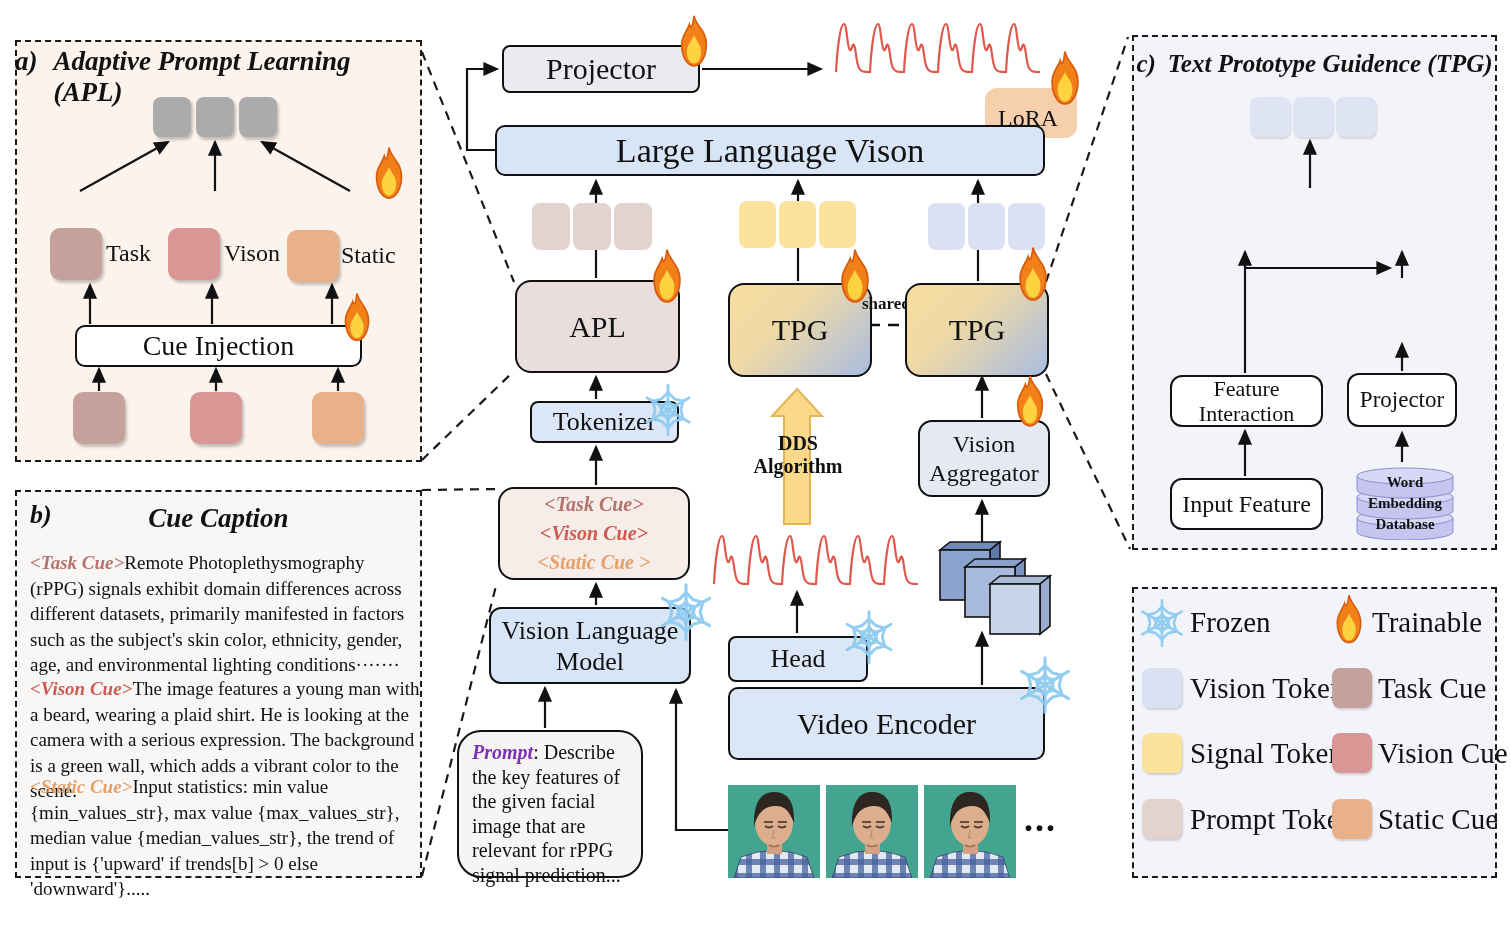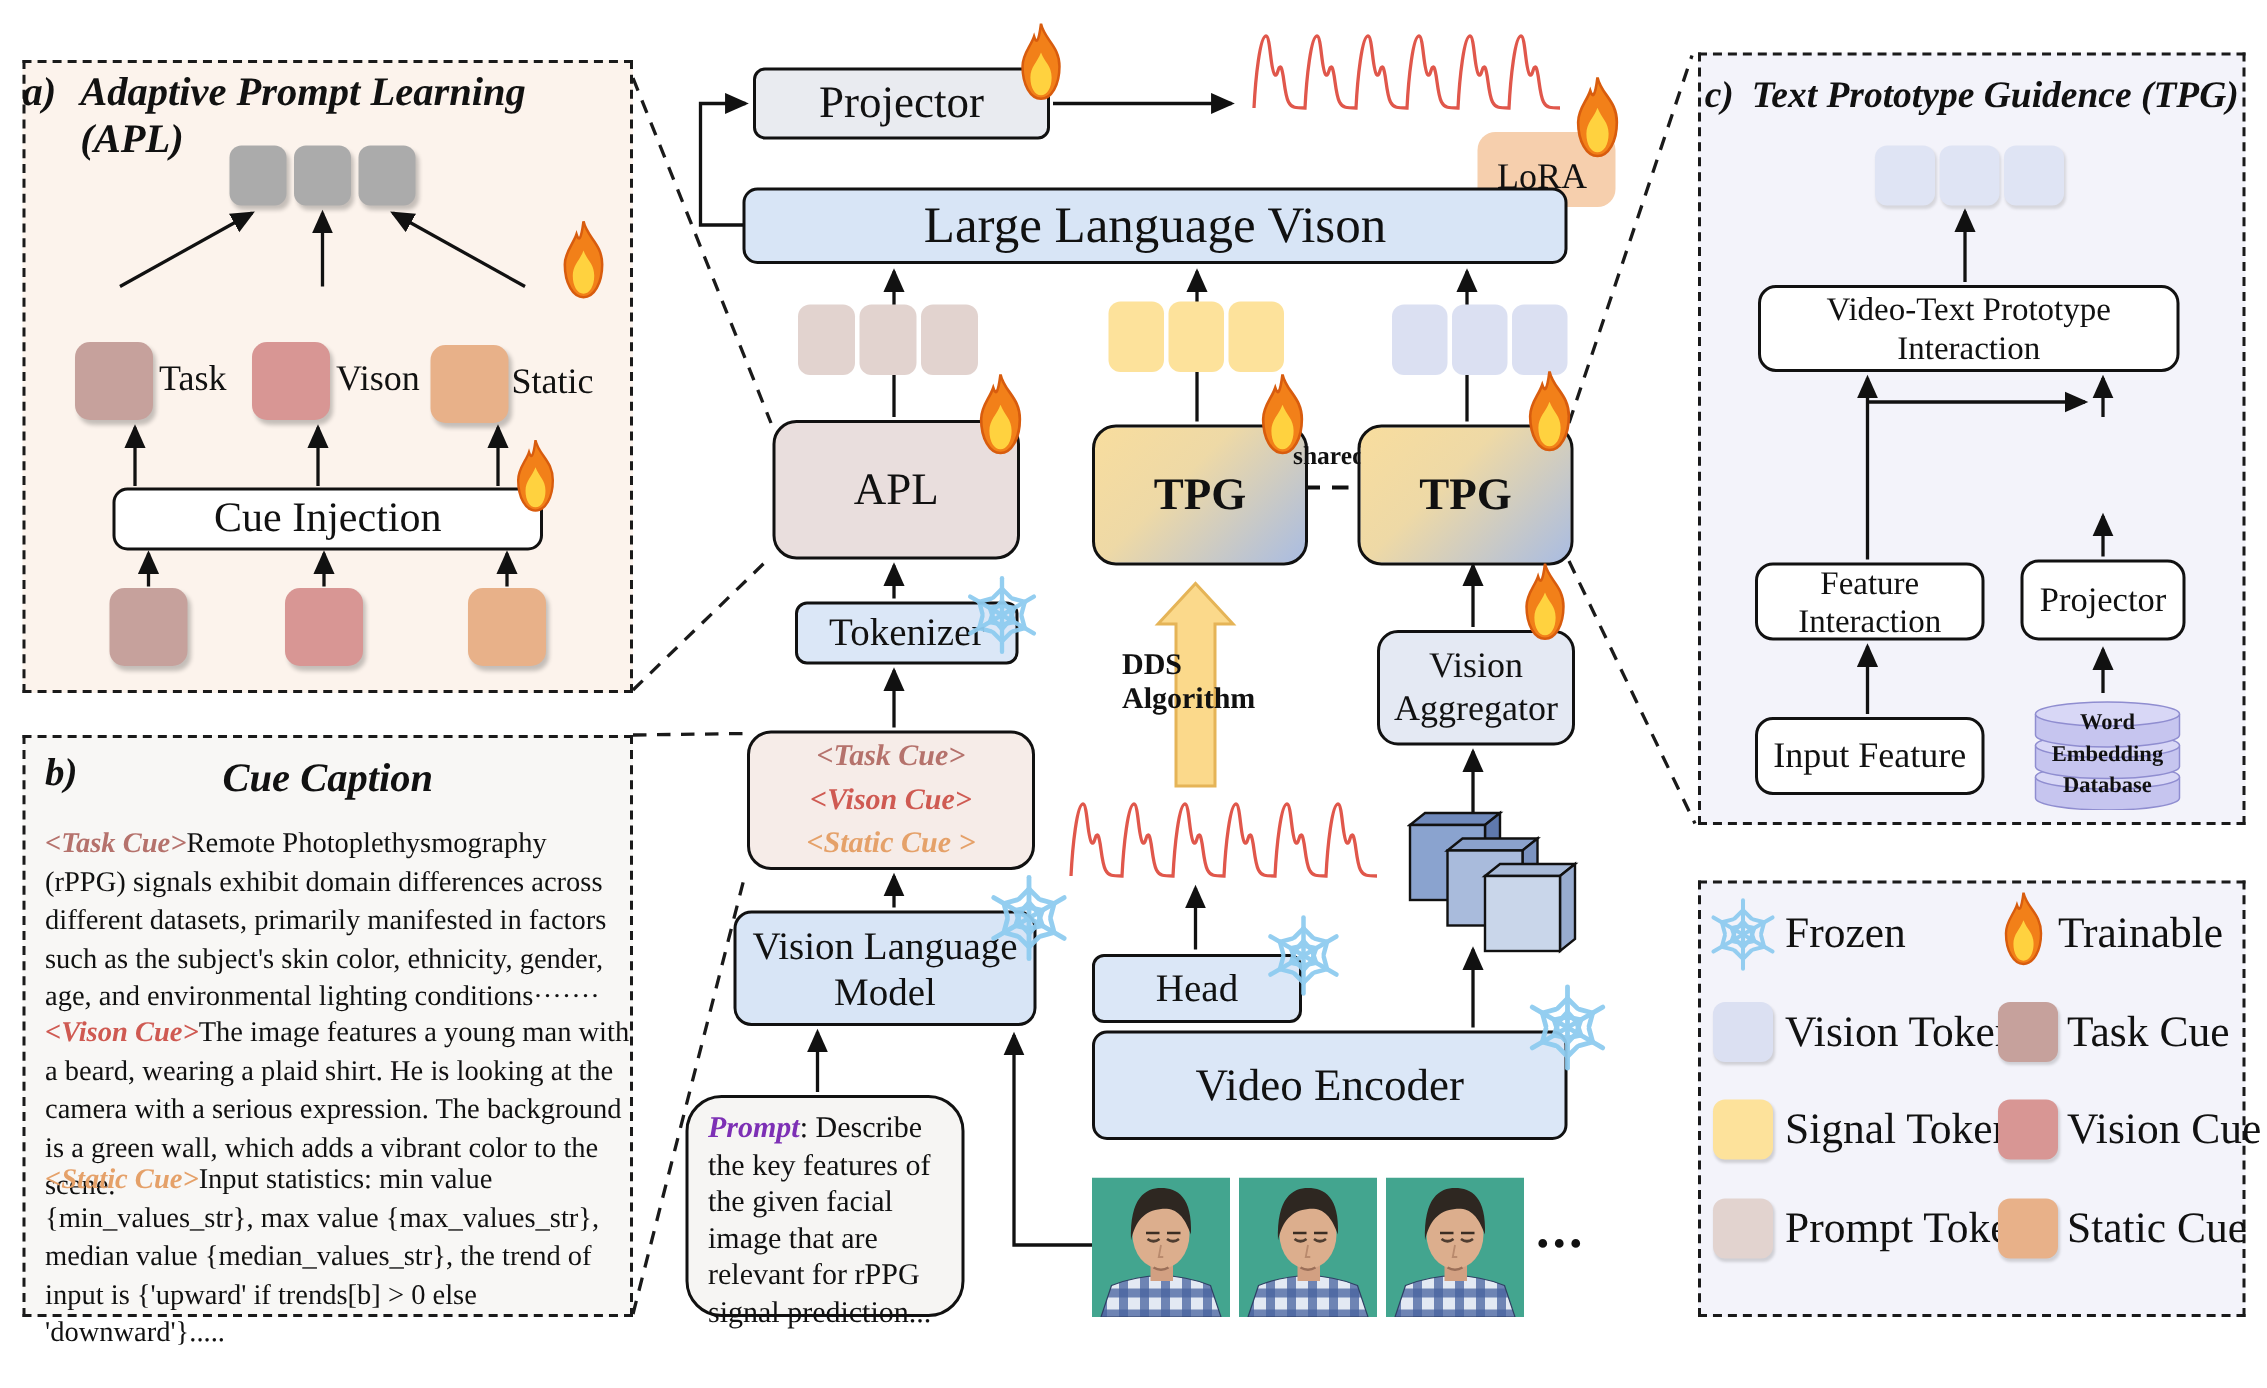--- a/index.html
+++ b/index.html
@@ -18,21 +18,21 @@
   .tag-task{color:var(--tag_task);}
   .tag-vison{color:var(--tag_vison);}
   .tag-static{color:var(--tag_static);}
   .para{font-size:19px;line-height:25.5px;z-index:3;}
   .panel-a-bg{background:var(--panel_a_bg);}
   .panel-b-bg{background:var(--panel_b_bg);}
   .panel-c-bg{background:var(--panel_c_bg);}
   .blue{background:var(--blue_box);}
   .llmfill{background:var(--llm_fill);}
   .tpg{background:linear-gradient(135deg,var(--tpg_from) 0%,#eed9a6 40%,var(--tpg_to) 100%);
-       border:2px solid #111;border-radius:16px;font-weight:bold;}
+       border:2px solid #111;border-radius:16px;}
   .serif-bold{font-weight:bold;}
   .legend-label{font-size:29px;z-index:3;}
   .cuebox-line{font-size:20px;line-height:29px;font-weight:bold;font-style:italic;text-align:center;}
 </style>
 </head>
 <body>
 
 <div id="page">
 
   <div class="abs panel panel-a-bg" style="left:15px;top:40px;width:407px;height:422px;"></div>
@@ -306,21 +306,21 @@
           </g>
         </g>
       </svg></div>
 
   <div class="abs node" style="left:457px;top:730px;width:186px;height:148px;border-radius:24px;background:var(--prompt_box_fill);align-items:flex-start;justify-content:flex-start;">
     <div style="font-size:20px;line-height:24.5px;text-align:left;padding:8px 6px 6px 13px;">
       <span style="font-weight:bold;font-style:italic;color:var(--prompt_purple);">Prompt</span><span>: Describe the key features of the given facial image that are relevant for rPPG signal prediction...</span>
     </div>
   </div>
 
-  <div class="abs label" style="left:748px;top:432px;width:100px;text-align:left;font-weight:bold;font-size:20px;line-height:23px;">
+  <div class="abs label" style="left:748px;top:432px;width:100px;text-align:center;font-weight:bold;font-size:20px;line-height:23px;">
     <div>DDS</div>
     <div>Algorithm</div>
   </div>
 
   <div class="abs node blue" style="left:728px;top:636px;width:140px;height:46px;border-radius:8px;">
     <span style="font-size:26px;">Head</span>
   </div>
   <div class="abs icon" style="left:840px;top:608px;width:58px;height:58px;"><svg viewBox="0 0 48 48" width="100%" height="100%">
     <g stroke="#8fccf0" stroke-width="2.5" stroke-linecap="round" opacity="0.95">
           <g transform="rotate(0 24 24)">
@@ -460,23 +460,20 @@
 
   <div class="abs ptitle" style="left:1132px;top:50px;width:365px;font-size:25px;gap:12px;">
     <span>c)</span>
     <span>Text Prototype Guidence (TPG)</span>
   </div>
 
   <div class="abs token" style="left:1250px;top:97px;width:40px;height:40px;background:#dfe4f4;box-shadow:1px 2px 2px rgba(0,0,0,.12);"></div>
   <div class="abs token" style="left:1293px;top:97px;width:40px;height:40px;background:#dfe4f4;box-shadow:1px 2px 2px rgba(0,0,0,.12);"></div>
   <div class="abs token" style="left:1336px;top:97px;width:40px;height:40px;background:#dfe4f4;box-shadow:1px 2px 2px rgba(0,0,0,.12);"></div>
 
-  <div class="abs node" style="left:1172px;top:190px;width:281px;height:58px;border-radius:12px;">
-    <span style="font-size:22px;line-height:26px;width:225px;">Video-Text Prototype Interaction</span>
-  </div>
 
 
   <div class="abs node" style="left:1170px;top:375px;width:153px;height:52px;border-radius:12px;">
     <span style="font-size:22px;line-height:25px;width:110px;">Feature Interaction</span>
   </div>
 
   <div class="abs node" style="left:1347px;top:373px;width:110px;height:54px;border-radius:12px;">
     <span style="font-size:23px;">Projector</span>
   </div>
 

